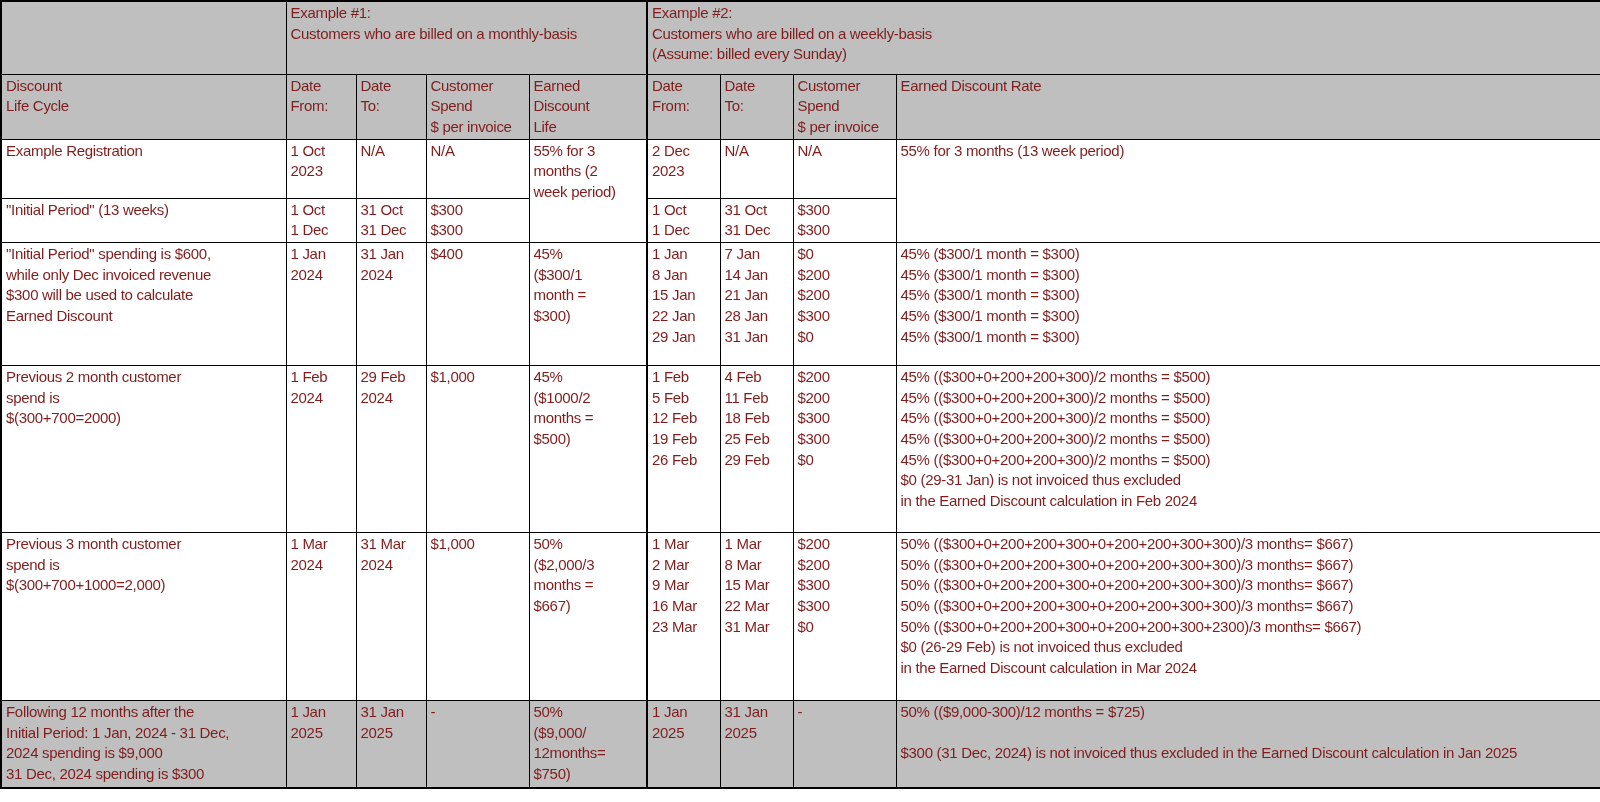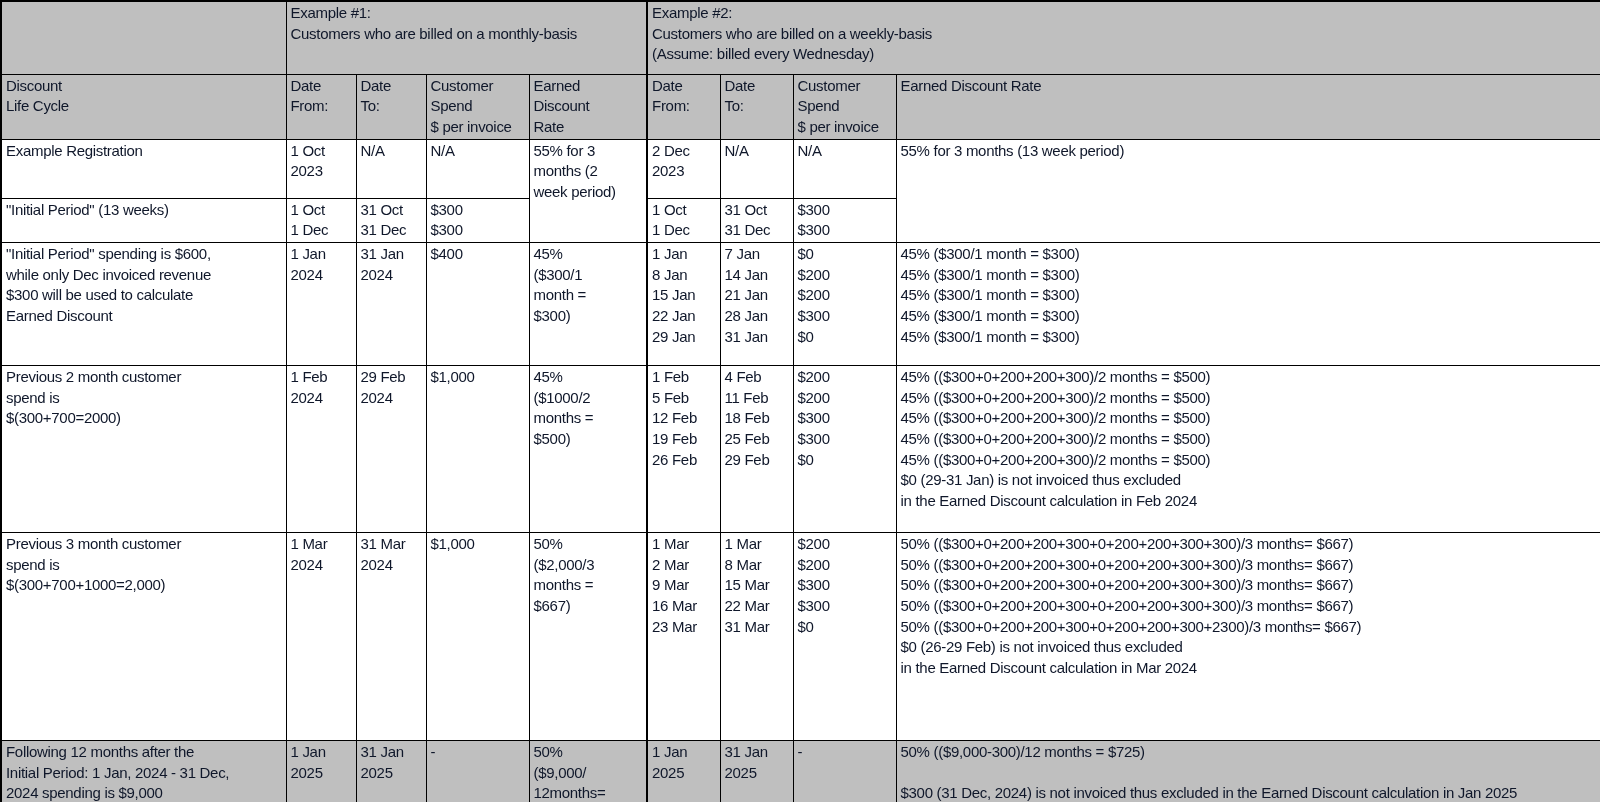--- a/index.html
+++ b/index.html
@@ -1,21 +1,21 @@
 <!DOCTYPE html>
 <html><head>
 <meta charset="utf-8">
 <style>
   html, body { margin: 0; padding: 0; background: #ffffff; }
   .sheet {
     width: 1600px;
     height: 802px;
     box-sizing: border-box;
     font-family: "Liberation Sans", sans-serif;
-    color: #0f172a;
+    color: #7f1d1d;
   }
   table.grid {
     border-collapse: collapse;
     table-layout: fixed;
     width: 1600px;
     border: 2px solid #000;
     font-size: 15px;
     line-height: 1.38;
     letter-spacing: -0.3px;
   }
@@ -51,36 +51,36 @@
         <col style="width:705px">
     </colgroup>
 
     <tbody>
         <tr style="height:73px">
       <td class="hdr"></td>
       <th class="hdr" colspan="4">Example #1:
 Customers who are billed on a monthly-basis</th>
       <th class="hdr grp-left" colspan="4">Example #2:
 Customers who are billed on a weekly-basis
-(Assume: billed every Wednesday)</th>
+(Assume: billed every Sunday)</th>
     </tr>
 
     <tr style="height:64px" class="hdr-bottom">
       <th class="hdr">Discount
 Life Cycle</th>
       <th class="hdr">Date
 From:</th>
       <th class="hdr">Date
 To:</th>
       <th class="hdr">Customer
 Spend
 $ per invoice</th>
       <th class="hdr">Earned
 Discount
-Rate</th>
+Life</th>
       <th class="hdr grp-left">Date
 From:</th>
       <th class="hdr">Date
 To:</th>
       <th class="hdr">Customer
 Spend
 $ per invoice</th>
       <th class="hdr">Earned Discount Rate</th>
     </tr>
 
@@ -182,21 +182,21 @@
 $0</td>
       <td>45% (($300+0+200+200+300)/2 months = $500)
 45% (($300+0+200+200+300)/2 months = $500)
 45% (($300+0+200+200+300)/2 months = $500)
 45% (($300+0+200+200+300)/2 months = $500)
 45% (($300+0+200+200+300)/2 months = $500)
 $0 (29-31 Jan) is not invoiced thus excluded
 in the Earned Discount calculation in Feb 2024</td>
     </tr>
 
-    <tr style="height:208px">
+    <tr style="height:168px">
       <td>Previous 3 month customer
 spend is
 $(300+700+1000=2,000)</td>
       <td>1 Mar
 2024</td>
       <td>31 Mar
 2024</td>
       <td>$1,000</td>
       <td>50%
 ($2,000/3

